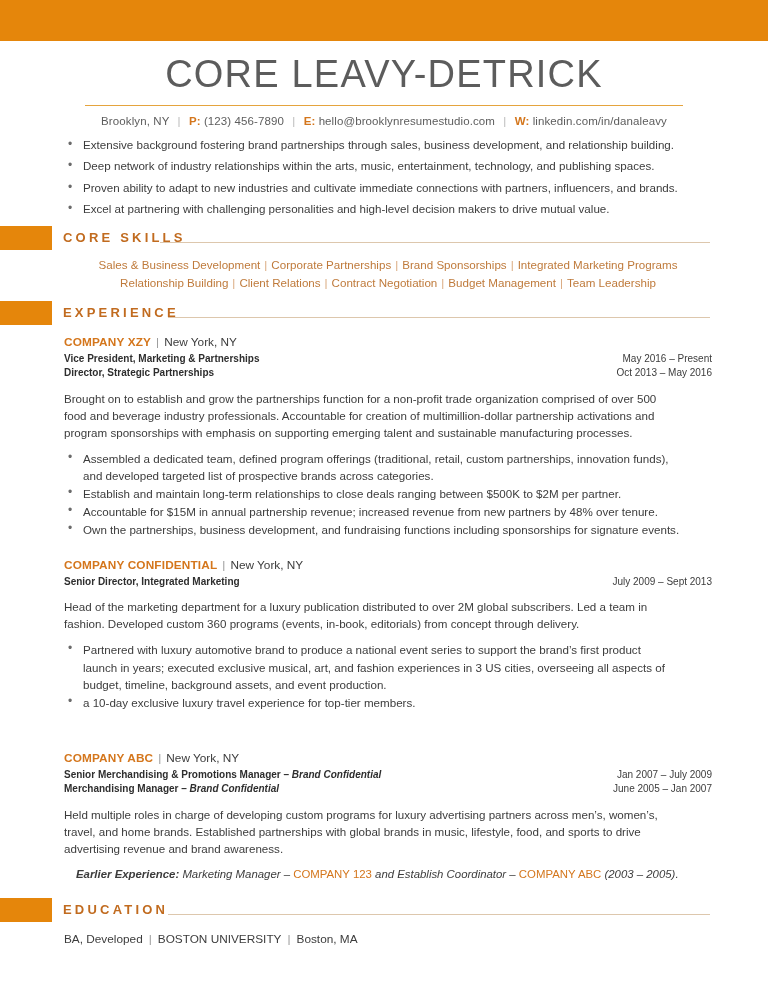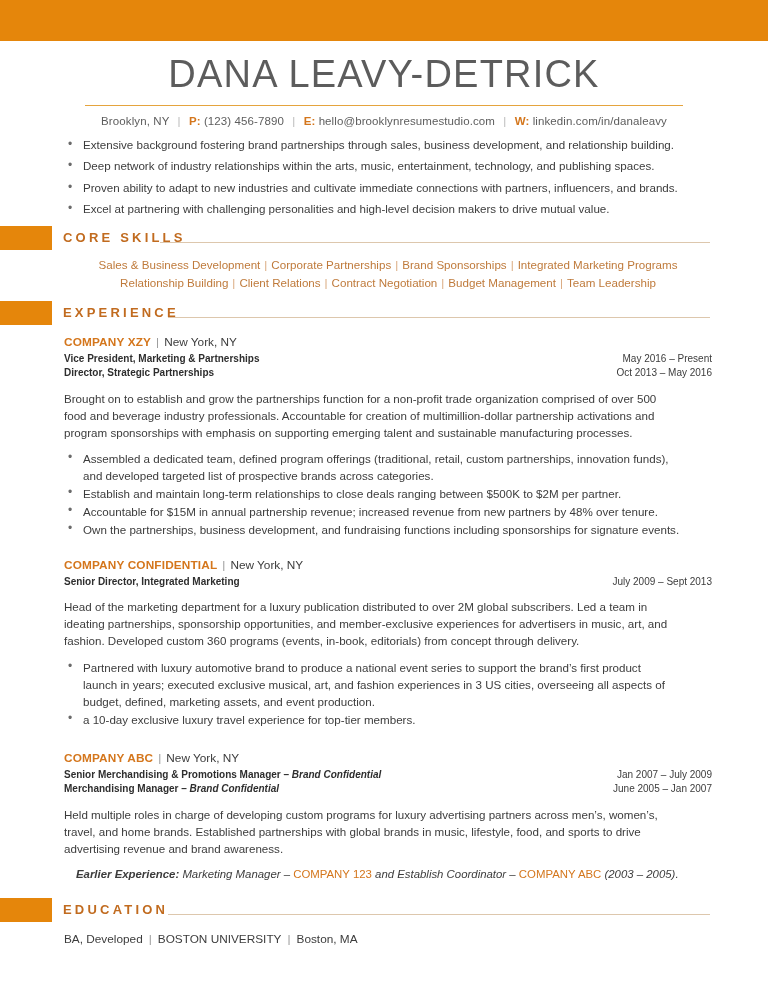--- a/index.html
+++ b/index.html
@@ -221,21 +221,21 @@
   .edu-line .pipe { color: #9a9a9a; padding: 0 6px; }
 </style>
 </head>
 <body>
 
 <div class="page">
 
   <div class="top-banner"></div>
 
   <div class="header">
-    <div class="name">DANA LEAVY-DETRICK</div>
+    <div class="name">CORE LEAVY-DETRICK</div>
     <div class="name-rule"></div>
     <div class="contact">
       <span>Brooklyn, NY</span>
       <span class="sep">|</span>
       <span class="lbl">P:</span>
       <span>(123) 456-7890</span>
       <span class="sep">|</span>
       <span class="lbl">E:</span>
       <span>hello@brooklynresumestudio.com</span>
       <span class="sep">|</span>
@@ -311,28 +311,27 @@
   <div class="job" style="top:558px;">
     <div class="job-company">
       <span class="co">COMPANY CONFIDENTIAL</span><span class="pipe">|</span><span class="loc">New York, NY</span>
     </div>
     <div class="role-row">
       <span class="role-title">Senior Director, Integrated Marketing</span>
       <span class="role-date">July 2009 – Sept 2013</span>
     </div>
     <div class="job-desc">
       <p>Head of the marketing department for a luxury publication distributed to over 2M global subscribers. Led a team in</p>
-      <p>ideating partnerships, sponsorship opportunities, and member-exclusive experiences for advertisers in music, art, and</p>
       <p>fashion. Developed custom 360 programs (events, in-book, editorials) from concept through delivery.</p>
     </div>
     <ul class="job-bullets">
       <li>
         <span class="bl">Partnered with luxury automotive brand to produce a national event series to support the brand’s first product</span>
         <span class="bl">launch in years; executed exclusive musical, art, and fashion experiences in 3 US cities, overseeing all aspects of</span>
-        <span class="bl">budget, defined, marketing assets, and event production.</span>
+        <span class="bl">budget, timeline, background assets, and event production.</span>
       </li>
       <li>
         <span class="bl">a 10-day exclusive luxury travel experience for top-tier members.</span>
       </li>
     </ul>
   </div>
 
   <div class="job" style="top:751px;">
     <div class="job-company">
       <span class="co">COMPANY ABC</span><span class="pipe">|</span><span class="loc">New York, NY</span>

